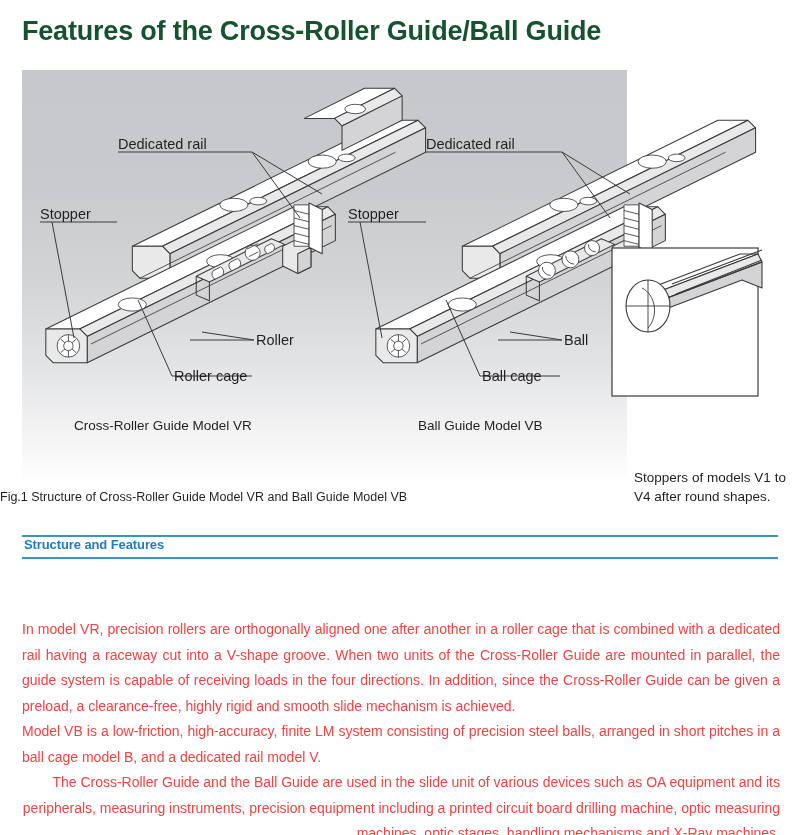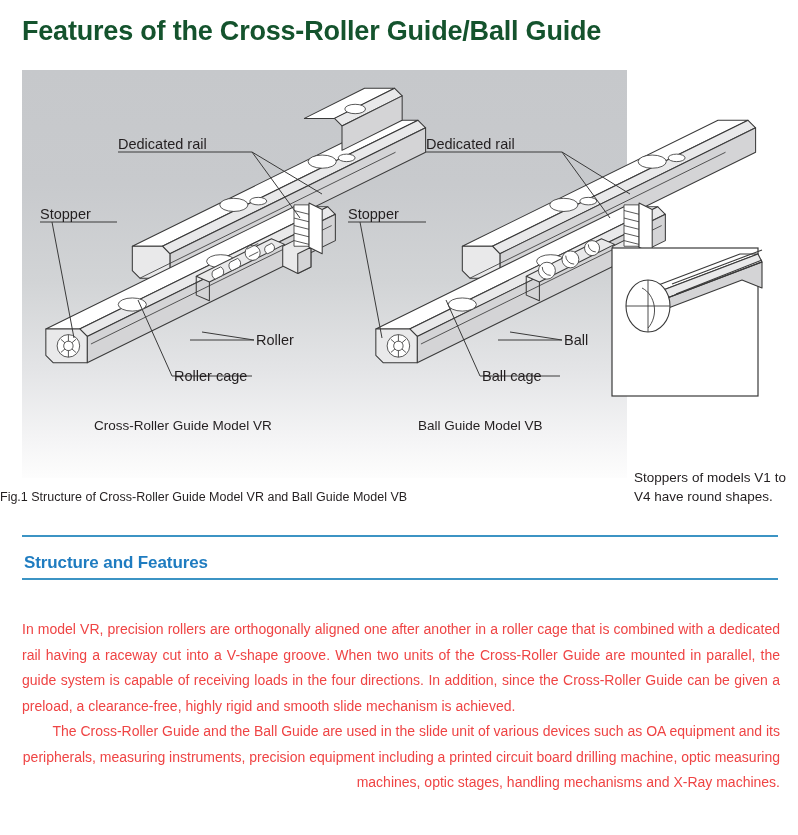--- a/index.html
+++ b/index.html
@@ -51,21 +51,21 @@
     height: 408px;
   }
 
   
   .model-caption {
     position: absolute;
     font-size: 13.5px;
     color: #231f20;
     white-space: nowrap;
   }
-  .model-caption.vr { left: 72px; top: 348px; }
+  .model-caption.vr { left: 52px; top: 348px; }
   .model-caption.vb { left: 396px; top: 348px; text-align: center; }
 
   
   .inset-note {
     position: absolute;
     left: 612px;
     top: 398px;
     width: 152px;
     font-size: 13.5px;
     line-height: 19px;
@@ -91,24 +91,24 @@
     top: 535px;
     width: 756px;
   }
   .section-rule {
     width: 100%;
     height: 2px;
     background: #3c94c4;
   }
   .section-rule.bottom { height: 2px; }
   .section-heading {
-    font-size: 17px;
+    font-size: 13px;
     font-weight: bold;
     color: #1f7cc0;
-    padding: 16px 0 5px 2px;
+    padding: 0 0 5px 2px;
     letter-spacing: -0.1px;
   }
 
   
   .body-text {
     position: absolute;
     left: 22px;
     top: 617px;
     width: 758px;
     font-size: 14px;
@@ -284,27 +284,28 @@
       <text x="404" y="79">Dedicated rail</text>
       <text x="326" y="149">Stopper</text>
       <text x="542" y="275">Ball</text>
       <text x="460" y="311">Ball cage</text>
     </g>
   </svg>
 
   <div class="model-caption vr">Cross-Roller Guide Model VR</div>
   <div class="model-caption vb">Ball Guide Model VB</div>
 
-  <div class="inset-note">Stoppers of models V1 to V4 have round shapes.</div>
+  <div class="inset-note">Stoppers of models V1 to V4 after round shapes.</div>
 </div>
 
 <div class="figure-caption">Fig.1 Structure of Cross-Roller Guide Model VR and Ball Guide Model VB</div>
 
 <div class="section-block">
   <div class="section-rule"></div>
   <div class="section-heading">Structure and Features</div>
   <div class="section-rule bottom"></div>
 </div>
 
 <div class="body-text">
   <p>In model VR, precision rollers are orthogonally aligned one after another in a roller cage that is combined with a dedicated rail having a raceway cut into a V-shape groove. When two units of the Cross-Roller Guide are mounted in parallel, the guide system is capable of receiving loads in the four directions. In addition, since the Cross-Roller Guide can be given a preload, a clearance-free, highly rigid and smooth slide mechanism is achieved.</p>
+  <p>Model VB is a low-friction, high-accuracy, finite LM system consisting of precision steel balls, arranged in short pitches in a ball cage model B, and a dedicated rail model V.</p>
   <p class="last">The Cross-Roller Guide and the Ball Guide are used in the slide unit of various devices such as OA equipment and its peripherals, measuring instruments, precision equipment including a printed circuit board drilling machine, optic measuring machines, optic stages, handling mechanisms and X-Ray machines.</p>
 </div>
 
 </body></html>

